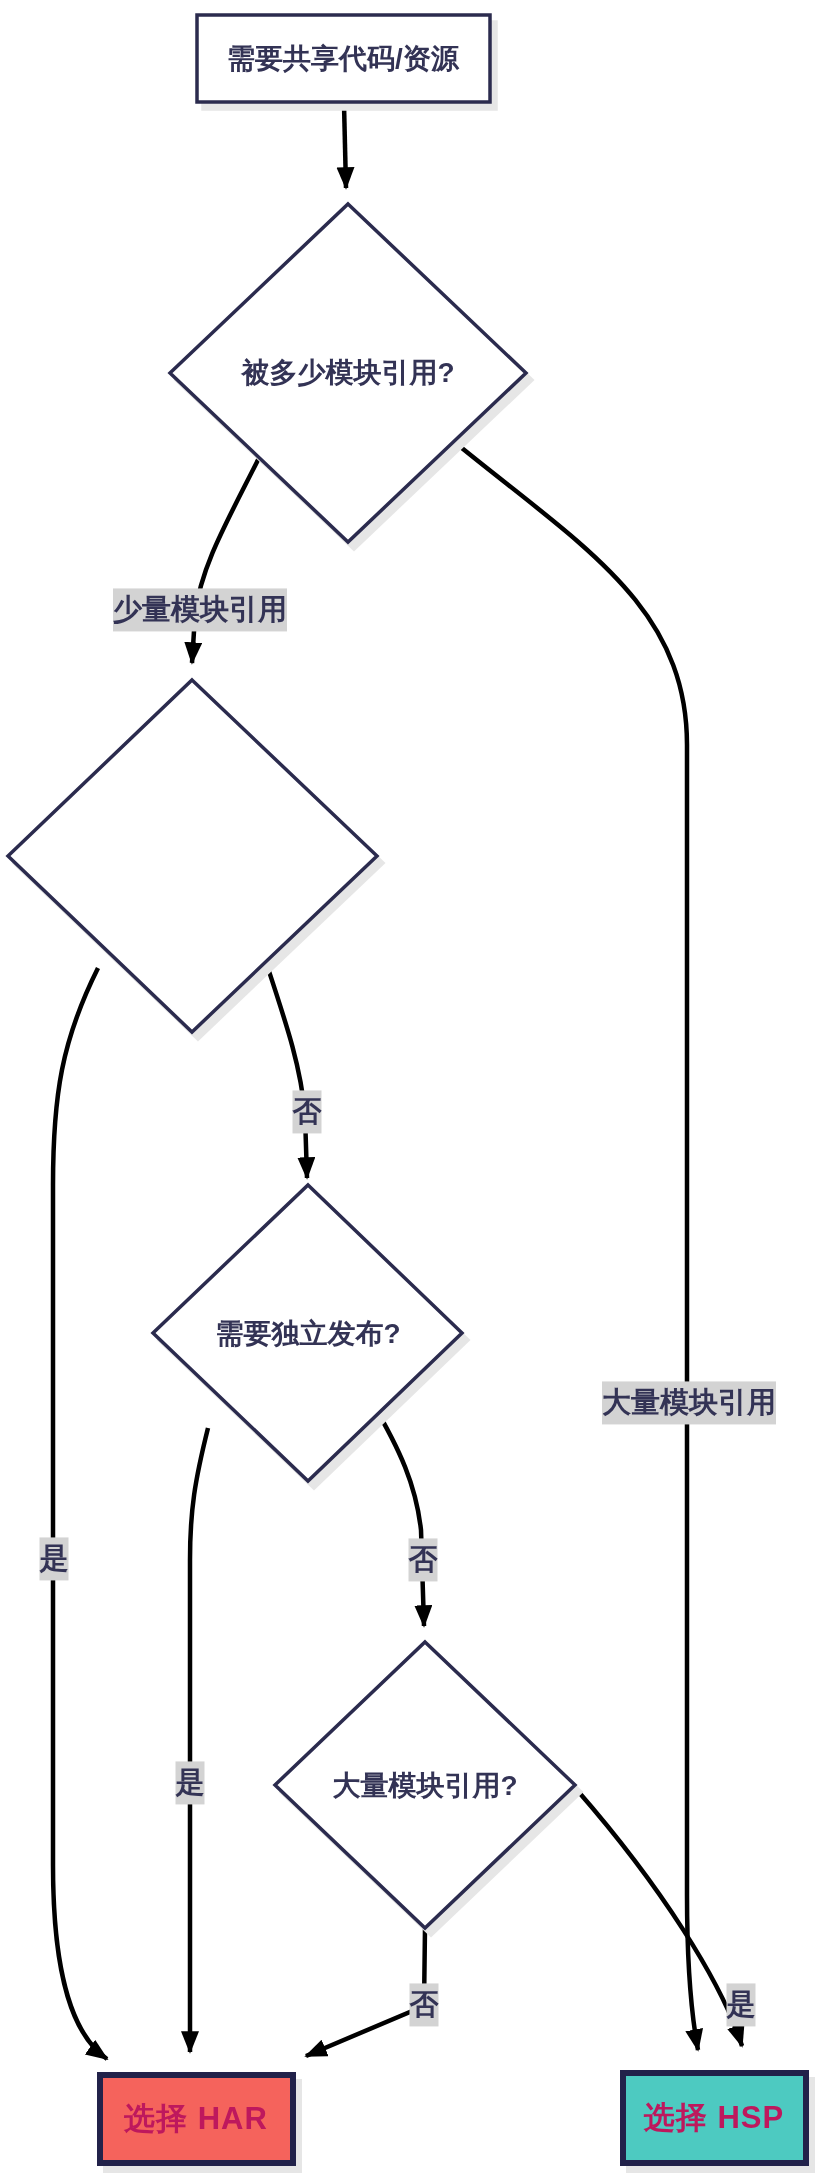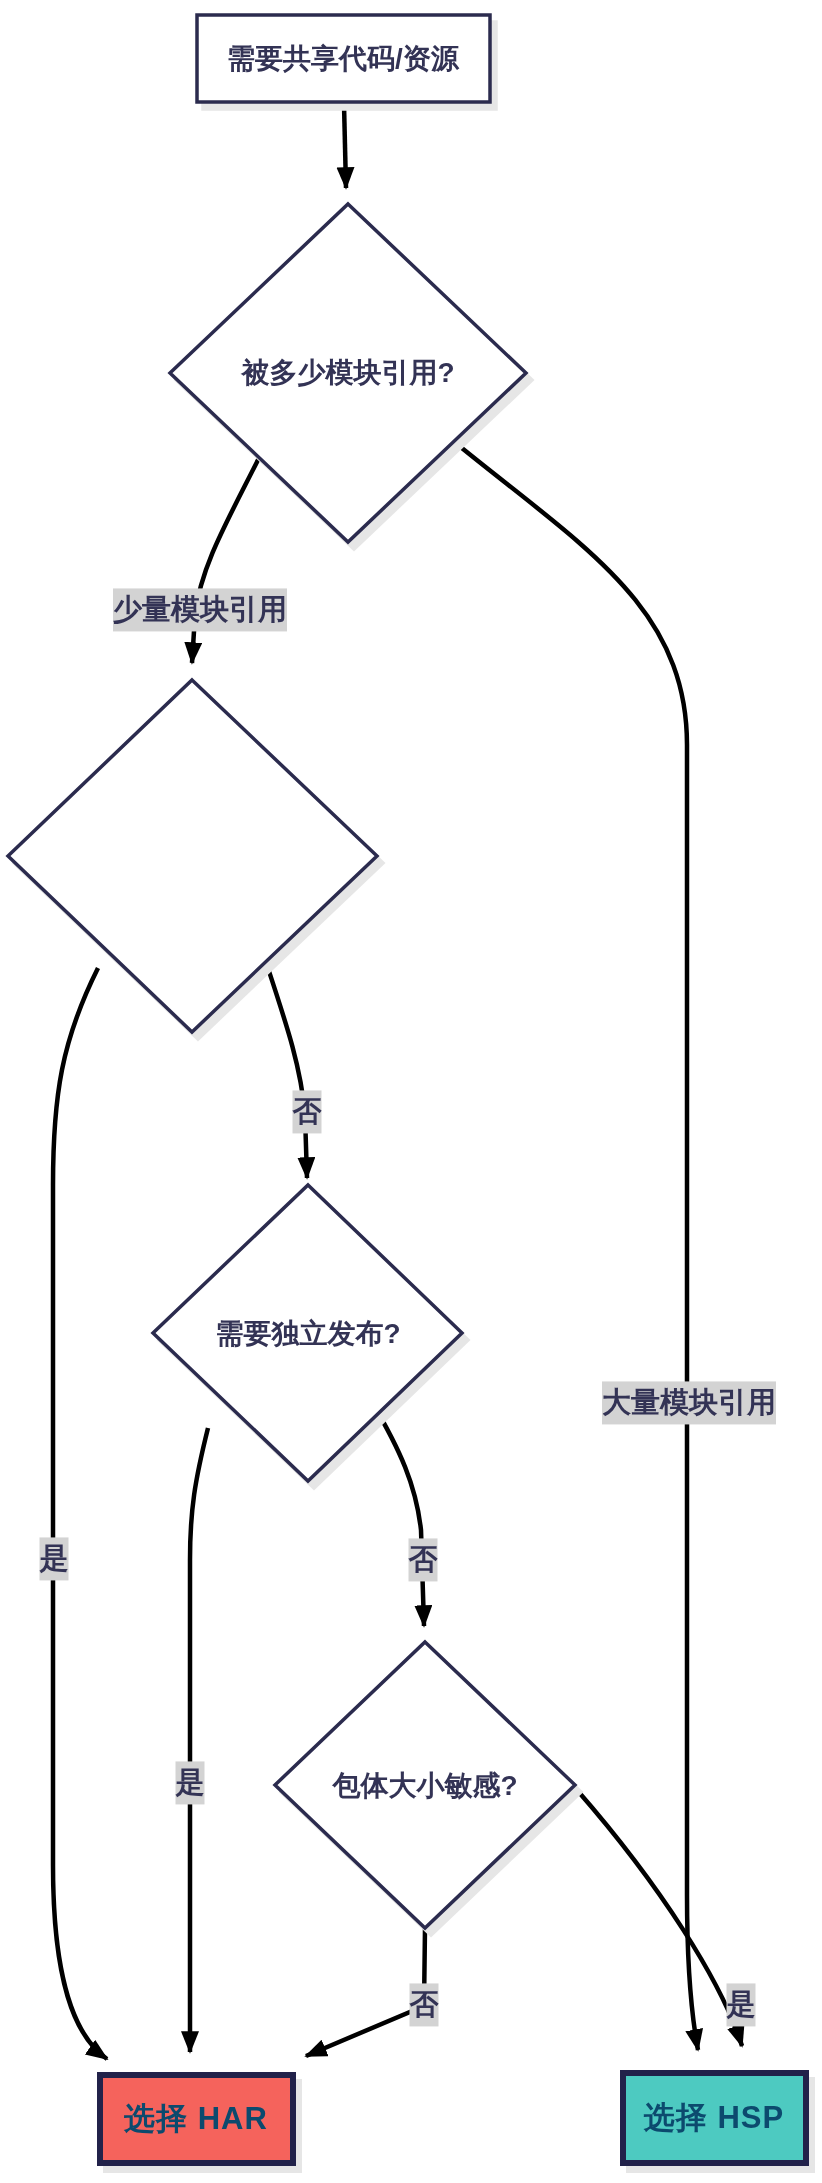--- a/index.html
+++ b/index.html
@@ -10,21 +10,21 @@
   .canvas svg{position:absolute;left:0;top:0;}
   .edge{fill:none;stroke:#000000;stroke-width:4.5;}
   .shape{stroke:#2b2b4e;filter:drop-shadow(6px 7px 0px #e6e6e6);}
   .shape.white{fill:#ffffff;stroke-width:3.5;}
   .shape.result{stroke:#22224a;stroke-width:6;}
   .node-label{
     position:absolute;transform:translate(-50%,-50%);
     color:#333355;font-size:28px;font-weight:600;
     white-space:nowrap;text-align:center;line-height:1.2;
   }
-  .node-label.result{color:#0c4a6e;font-size:31px;font-weight:700;letter-spacing:1px;}
+  .node-label.result{color:#be185d;font-size:31px;font-weight:700;letter-spacing:1px;}
   .edge-label{
     position:absolute;transform:translate(-50%,-50%);
     background:#d3d3d3;color:#333355;
     font-size:29px;font-weight:600;line-height:1.35;
     padding:2px 0;white-space:nowrap;
   }
 </style>
 </head>
 <body>
 
@@ -56,21 +56,21 @@
       <polygon class="shape white" points="308,1185 462,1333 308,1481 153,1333"></polygon>
       <polygon class="shape white" points="425,1642 575,1785 425,1928 275,1785"></polygon>
       <rect class="shape result" x="100" y="2075" width="193" height="88" fill="#f5635c"></rect>
       <rect class="shape result" x="623" y="2073" width="183" height="90" fill="#4dcac1"></rect>
     </g>
   </svg>
 
   <div class="node-label" style="left:343px;top:59px">需要共享代码/资源</div>
   <div class="node-label" style="left:348px;top:373px">被多少模块引用?</div>
   <div class="node-label" style="left:308px;top:1334px">需要独立发布?</div>
-  <div class="node-label" style="left:425px;top:1786px">包体大小敏感?</div>
+  <div class="node-label" style="left:425px;top:1786px">大量模块引用?</div>
   <div class="node-label result" style="left:196px;top:2119px">选择 HAR</div>
   <div class="node-label result" style="left:714px;top:2118px">选择 HSP</div>
 
   <div class="edge-label" style="left:200px;top:610px">少量模块引用</div>
   <div class="edge-label" style="left:689px;top:1403px">大量模块引用</div>
   <div class="edge-label" style="left:307px;top:1112px">否</div>
   <div class="edge-label" style="left:54px;top:1559px">是</div>
   <div class="edge-label" style="left:423px;top:1560px">否</div>
   <div class="edge-label" style="left:190px;top:1783px">是</div>
   <div class="edge-label" style="left:424px;top:2005px">否</div>

